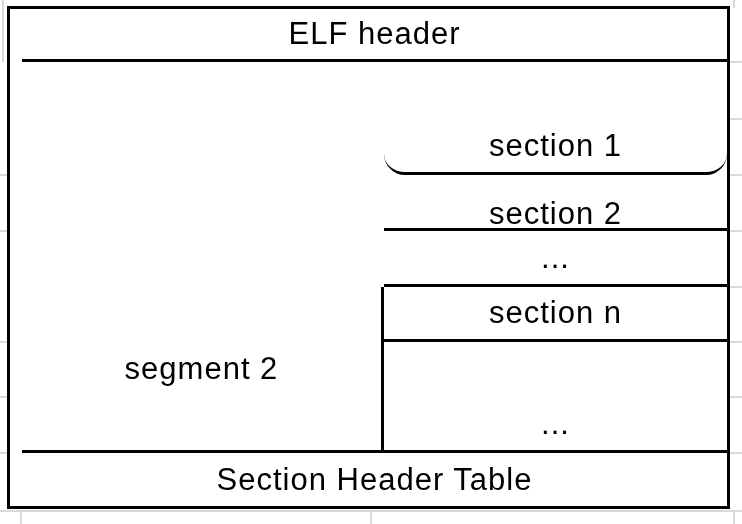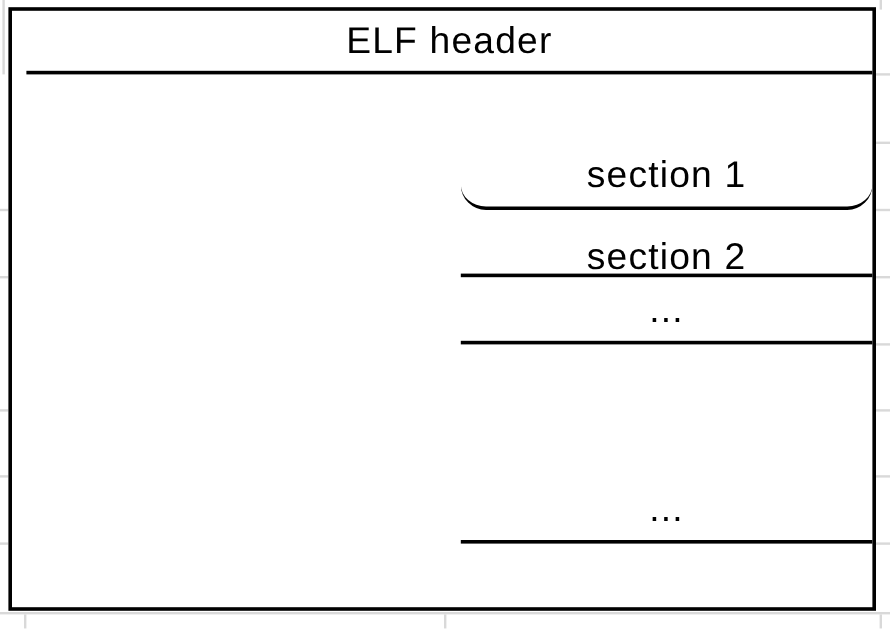--- a/index.html
+++ b/index.html
@@ -88,17 +88,20 @@
   <div class="grid" style="left:0; top:396px; width:7px; height:2px;"></div>
   <div class="grid" style="left:0; top:452px; width:7px; height:2px;"></div>
 
   <div class="elf-table">
     <div class="cell bb c-elf">ELF header</div>
 
     <div class="cell bb c-sec1">section 1</div>
     <div class="cell bb c-sec2">section 2</div>
     <div class="cell bb c-dots1">...</div>
 
+    <div class="cell bb br c-seg2">segment 2</div>
+    <div class="cell bb c-secn">section n</div>
     <div class="cell bb c-dots2">...</div>
 
+    <div class="cell c-sht">Section Header Table</div>
   </div>
 
 </div>
 
 </body></html>

